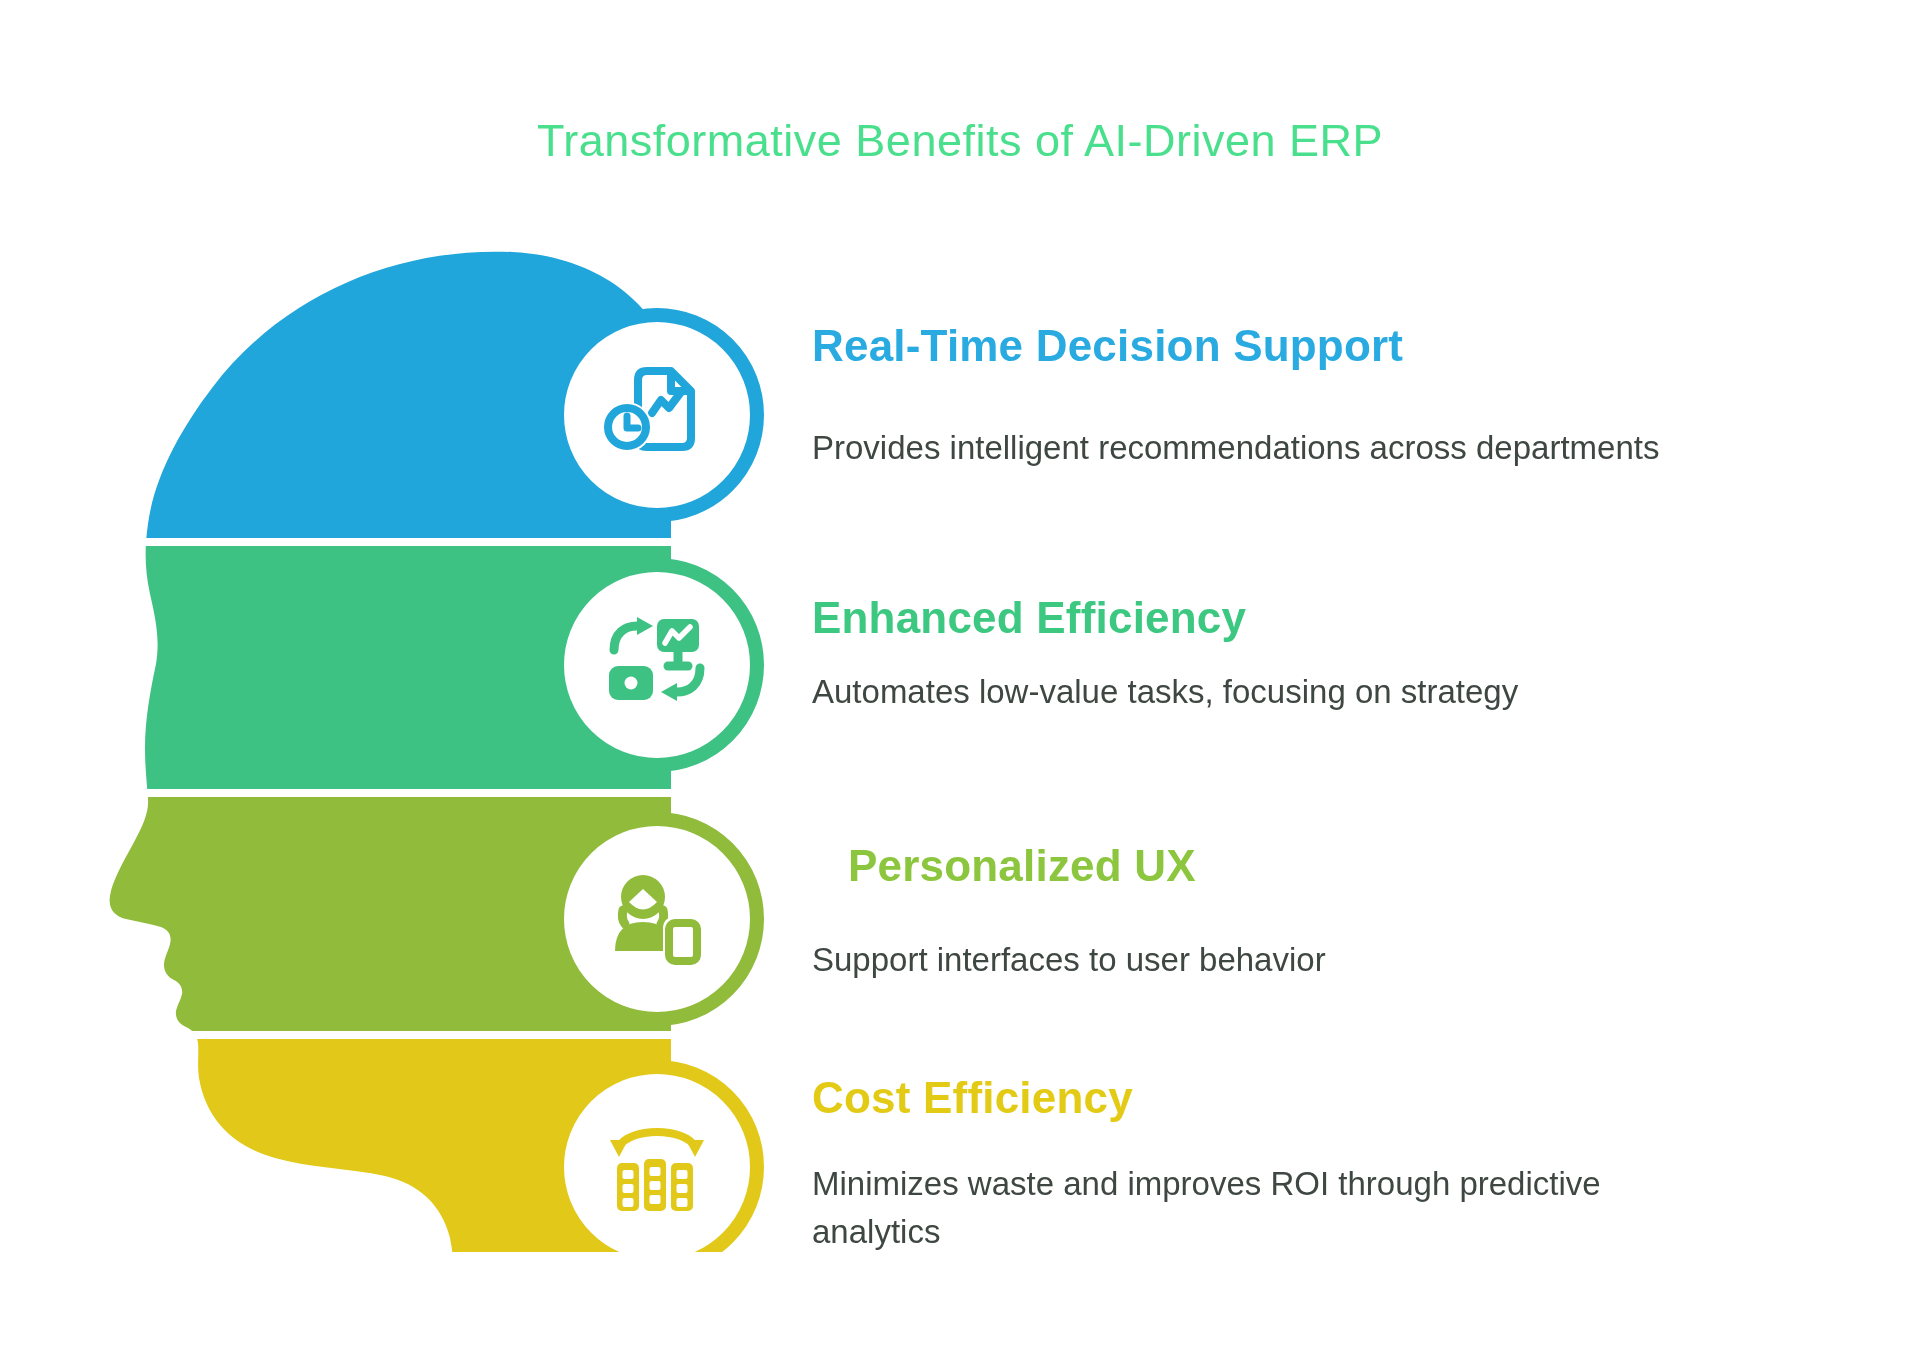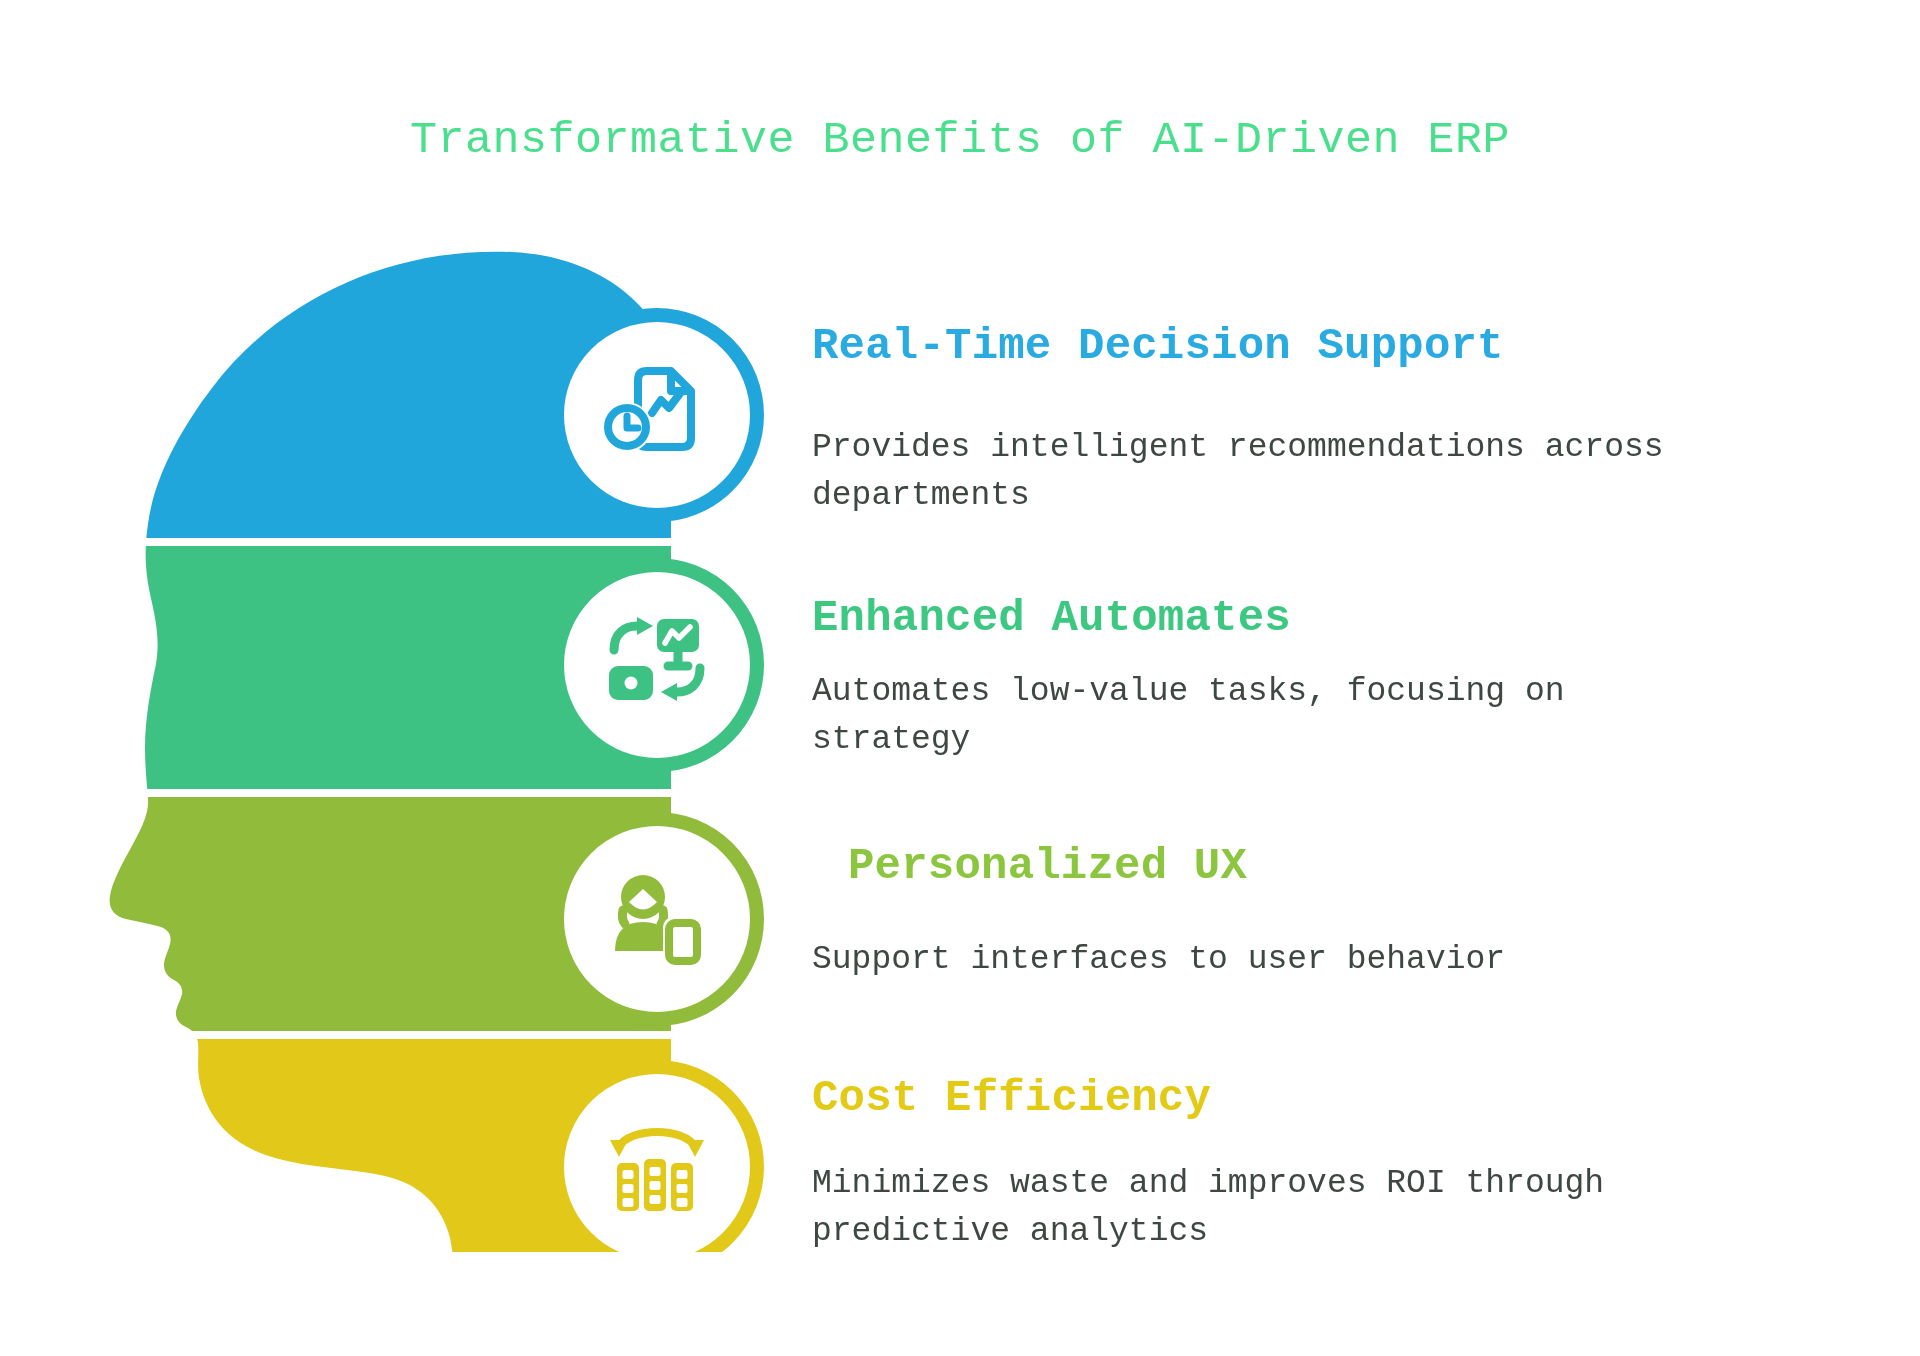--- a/index.html
+++ b/index.html
@@ -1,18 +1,18 @@
 <!DOCTYPE html>
 <html><head>
 <meta charset="utf-8">
 <style>
   html,body{margin:0;padding:0;background:#fff;}
   #stage{
     position:relative;width:1920px;height:1252px;background:#fff;overflow:hidden;
-    font-family:Liberation Mono, monospace;
+    font-family:Liberation Sans, sans-serif;
   }
   #main-title{
     position:absolute;top:114px;left:0;width:100%;text-align:center;
     font-size:45px;font-weight:400;line-height:1.2;letter-spacing:0.5px;
   }
   .section-heading{
     position:absolute;left:812px;font-size:44px;font-weight:700;line-height:1.2;
     letter-spacing:0.2px;white-space:nowrap;
   }
   .section-desc{
@@ -124,21 +124,21 @@
       <rect class="ic-w" x="52.5" y="88" width="11" height="9" rx="2"></rect>
       <rect class="ic-w" x="79.5" y="63" width="11" height="9" rx="2"></rect>
       <rect class="ic-w" x="79.5" y="77" width="11" height="9" rx="2"></rect>
       <rect class="ic-w" x="79.5" y="91" width="11" height="9" rx="2"></rect>
     </g>
   </svg>
 
   <div class="section-heading" style="top: 320px; color: rgb(41, 171, 226); text-align: right;">Real-Time Decision Support</div>
   <div class="section-desc" style="top:424px">Provides intelligent recommendations across departments</div>
 
-  <div class="section-heading" style="top: 592px; color: rgb(61, 200, 130);">Enhanced Automates</div>
+  <div class="section-heading" style="top: 592px; color: rgb(61, 200, 130);">Enhanced Efficiency</div>
   <div class="section-desc" style="top:668px">Automates low-value tasks, focusing on strategy</div>
 
   <div class="section-heading" style="top: 840px; color: rgb(140, 198, 63); margin-left: 36px;">Personalized UX</div>
   <div class="section-desc" style="top:936px">Support interfaces to user behavior</div>
 
   <div class="section-heading" style="top: 1072px; color: rgb(227, 202, 21);">Cost Efficiency</div>
   <div class="section-desc" style="top:1160px">Minimizes waste and improves ROI through predictive analytics</div>
 
 </div>
 

